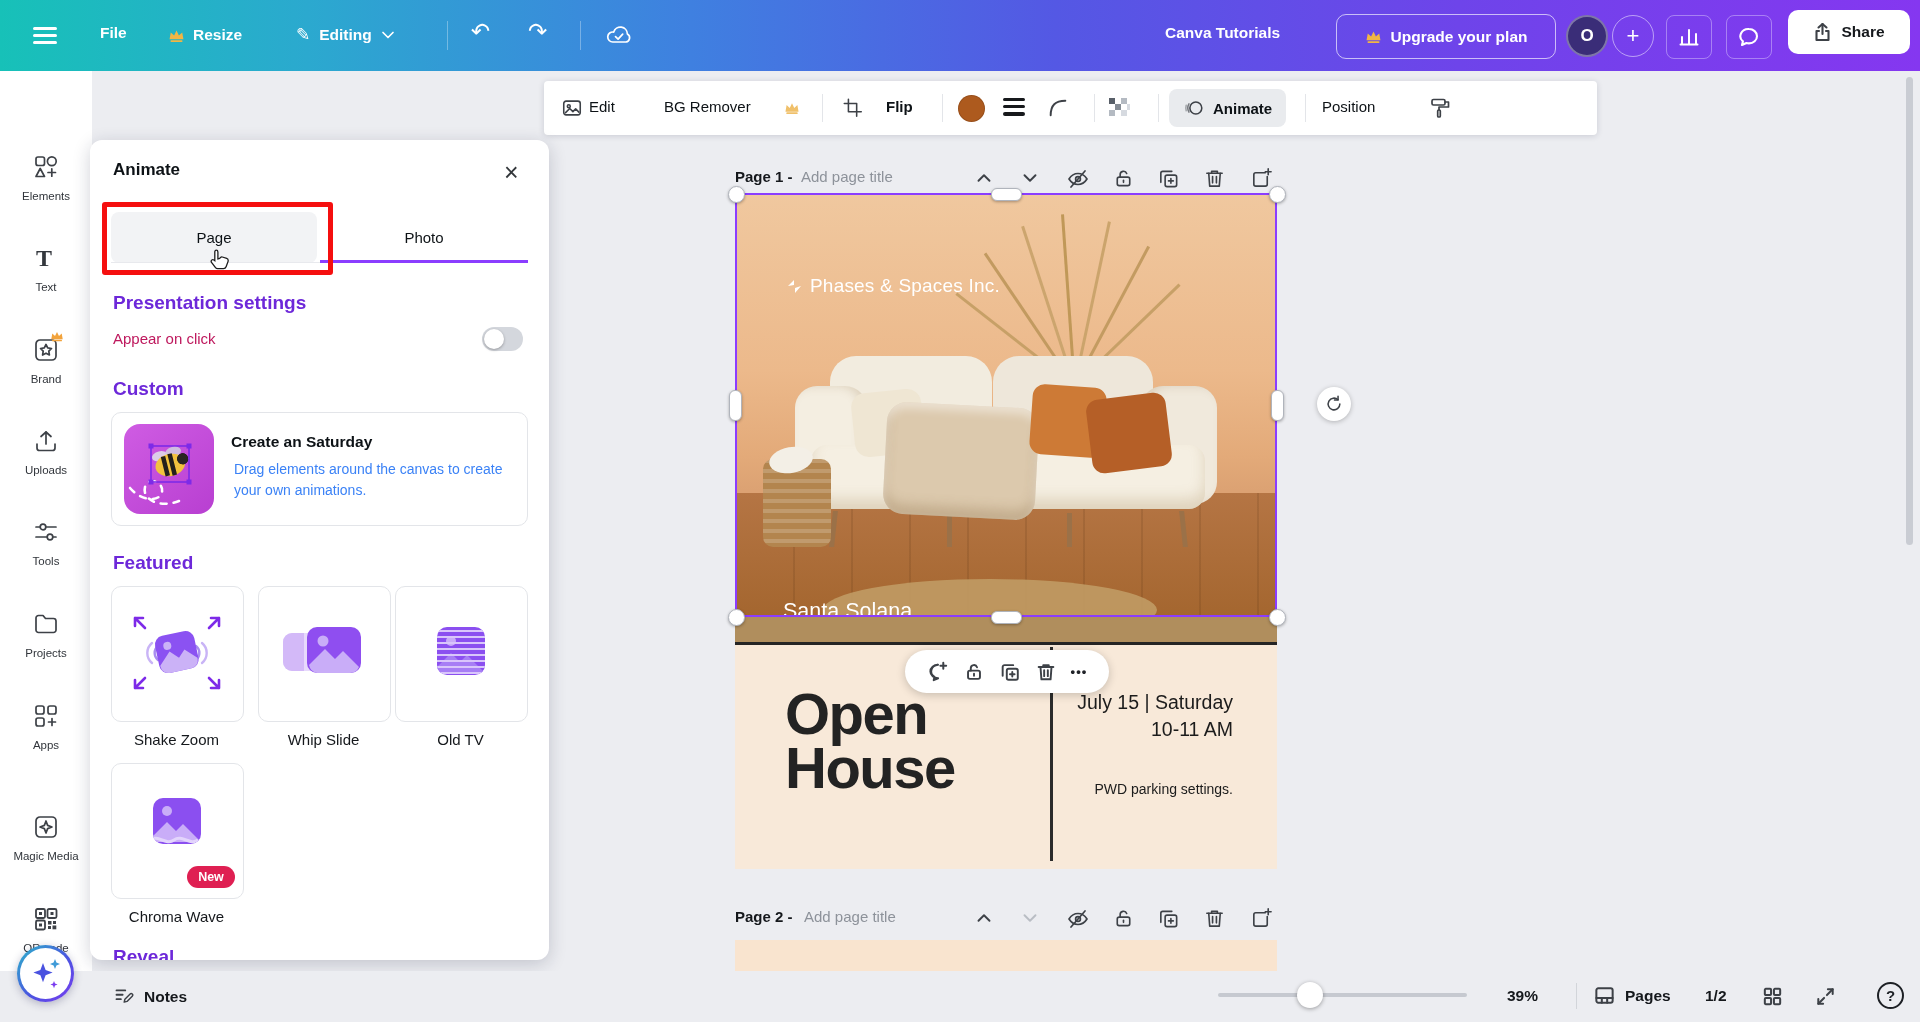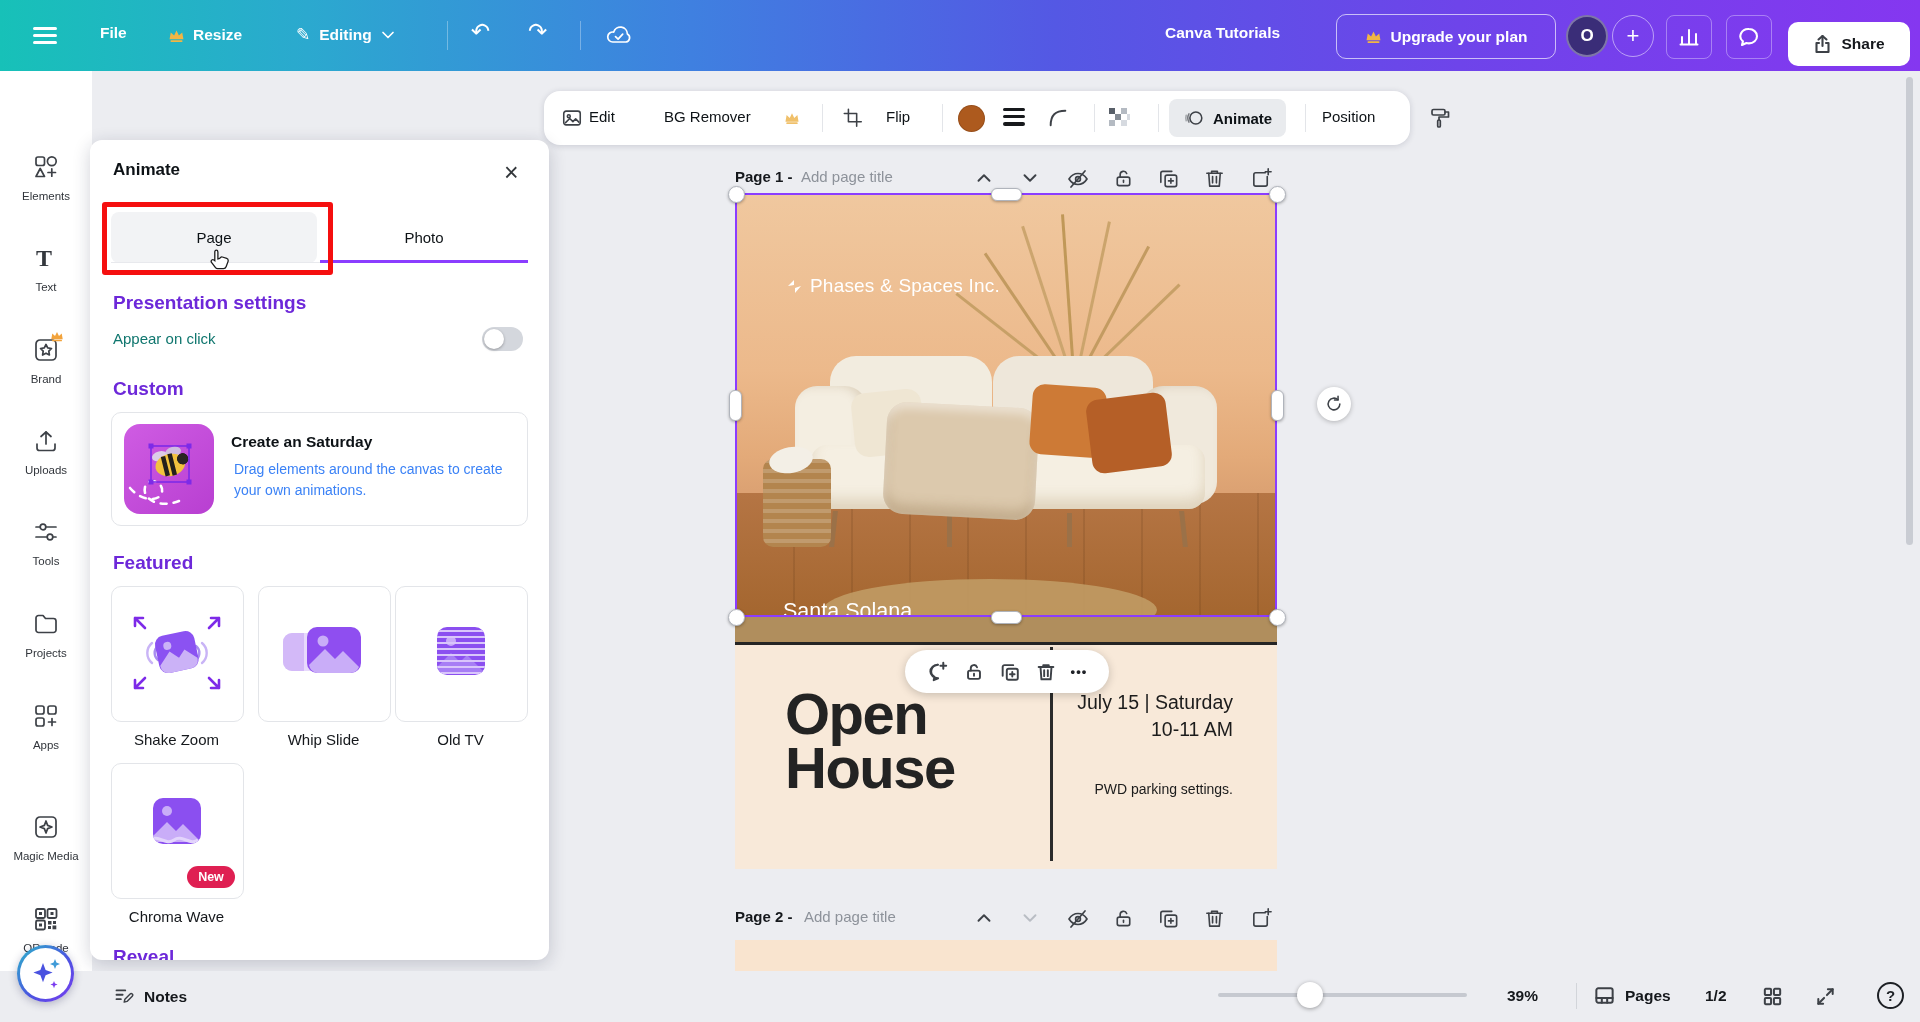--- a/index.html
+++ b/index.html
@@ -10,21 +10,21 @@
   svg.ic.w{stroke:#fff;}
   svg.ic.thick{stroke-width:2.1;}
   .vsep{width:1px;background:rgba(255,255,255,.32);}
   .tsep{width:1px;background:#e3e5e9;}
   
   #topbar{left:0;top:0;width:1920px;height:71px;background:linear-gradient(90deg,#17c1b8 0%,#2ba9cf 16%,#3f80e0 36%,#5458e4 55%,#6e44ea 76%,#8537f0 100%);}
   .tb-label{color:#fff;font-size:15.5px;font-weight:600;}
   .hbar{height:2.6px;background:#fff;border-radius:2px;margin-bottom:4.6px;width:24px;}
   .pill-btn{display:flex;align-items:center;justify-content:center;border-radius:10px;}
   
-  #toolbar{left:544px;top:91px;width:866px;height:54px;background:#fff;border-radius:16px;box-shadow:0 1px 6px rgba(25,30,60,.16);}
+  #toolbar{left:544px;top:81px;width:1053px;height:54px;background:#fff;border-radius:4px;box-shadow:0 1px 6px rgba(25,30,60,.16);}
   .tool-label{font-size:15px;color:#0d1216;font-weight:500;}
   
   .side-label{font-size:11.5px;color:#31353b;text-align:center;width:92px;left:0;}
   
   #panel{left:90px;top:140px;width:459px;height:820px;background:#fff;border-radius:12px;box-shadow:0 4px 18px rgba(25,30,60,.20);overflow:hidden;}
   .heading{font-size:19px;font-weight:700;color:#6d28d9;}
   .card{border:1px solid #e3e5e9;border-radius:10px;background:#fff;}
   .anim-name{font-size:15px;color:#15181c;text-align:center;}
   
   .page-head-label{font-size:15px;font-weight:700;color:#15181c;}
@@ -91,21 +91,21 @@
             <path d="M17 16V6"></path>
             <path d="M1.5 16.5h17"></path>
           </g>
         </svg>
     </div>
     <div class="abs pill-btn" style="left:1726px;top:15px;width:44px;height:42px;border:1px solid rgba(255,255,255,.35);border-radius:8px;">
       <svg class="ic w thick" width="22" height="20" viewBox="0 0 22 20">
           <path d="M11 2a8 7.2 0 0 1 0 14.4 9 9 0 0 1-2.6-.4L4 18l.9-3.6A8 7.2 0 0 1 11 2z"></path>
         </svg>
     </div>
-    <div class="abs pill-btn" style="left:1788px;top:22px;width:122px;height:44px;background:#fff;gap:9px;">
+    <div class="abs pill-btn" style="left:1788px;top:10px;width:122px;height:44px;background:#fff;gap:9px;">
       <svg class="ic thick" width="19" height="20" viewBox="0 0 19 20">
           <path d="M9.5 2v10"></path>
           <path d="M5.5 5.5L9.5 2l4 3.5"></path>
           <path d="M6 9H3.5v9h12V9H13"></path>
         </svg>
       <span style="font-size:15.5px;font-weight:700;color:#15181c;">Share</span>
     </div>
   </div>
 
   <div class="abs" style="left:0;top:71px;width:1920px;height:900px;background:#ecedf1;"></div>
@@ -329,21 +329,21 @@
           <path d="M2 14L3.6 5l4.3 4L11 2.6 14.1 9l4.3-4L20 14z" fill="#f0c06a"></path>
           <rect x="3.2" y="15" width="15.6" height="2.4" rx="1" fill="#f0c06a"></rect>
         </svg></div>
     <div class="abs tsep" style="left:278px;top:13px;height:28px;"></div>
     <div class="abs" style="left:298px;top:16px;">
         <svg class="ic" width="22" height="22" viewBox="0 0 24 24">
           <path d="M7 2.5v13.5h14"></path>
           <path d="M2.5 7h13.5v14"></path>
         </svg>
       </div>
-    <div class="abs tool-label txt" style="left:342px;top:17px;">Flip</div>
+    <div class="abs tool-label txt" style="left:342px;top:17px;font-weight:bold;">Flip</div>
     <div class="abs tsep" style="left:398px;top:13px;height:28px;"></div>
     <div class="abs" style="left:414px;top:14px;width:27px;height:27px;border-radius:50%;background:#ad5a1e;box-shadow:inset 0 0 0 1px rgba(0,0,0,.12);"></div>
     <div class="abs" style="left:459px;top:17px;">
       <div style="width:22px;height:3.2px;background:#17191c;border-radius:2px;margin-bottom:4px;"></div>
       <div style="width:22px;height:3.2px;background:#17191c;border-radius:2px;margin-bottom:4px;"></div>
       <div style="width:22px;height:3.2px;background:#17191c;border-radius:2px;"></div>
     </div>
     <div class="abs" style="left:503px;top:16px;">
         <svg class="ic thick" width="22" height="22" viewBox="0 0 24 24">
           <path d="M4 20C4 9 9 4 20 4"></path>
@@ -461,21 +461,21 @@
   <div id="panel" class="abs">
     <div class="abs" style="left:23px;top:20px;font-size:17px;font-weight:700;color:#0d1216;">Animate</div>
     <div class="abs" style="left:408px;top:12px;font-size:25px;color:#33373b;padding:6px;">×</div>
 
     <div class="abs" style="left:230px;top:72px;width:208px;height:51px;display:flex;align-items:center;justify-content:center;font-size:15px;color:#0d1216;font-weight:500;">Photo</div>
     <div class="abs" style="left:21px;top:72px;width:206px;height:51px;background:#f2f3f5;border-radius:8px;display:flex;align-items:center;justify-content:center;font-size:15px;color:#0d1216;font-weight:500;">Page</div>
     <div class="abs" style="left:21px;top:122px;width:209px;height:1px;background:#e8e9ed;"></div>
     <div class="abs" style="left:230px;top:120px;width:208px;height:3px;background:#8b3dff;"></div>
 
     <div class="abs heading txt" style="left:23px;top:152px;">Presentation settings</div>
-    <div class="abs txt" style="left:23px;top:190px;font-size:15px;color:#0f766e;">Appear on click</div>
+    <div class="abs txt" style="left:23px;top:190px;font-size:15px;color:#be185d;">Appear on click</div>
     <div class="abs" style="left:392px;top:187px;width:41px;height:24px;border-radius:12px;background:#d4d7dd;">
       <div class="abs" style="left:2px;top:2px;width:20px;height:20px;border-radius:50%;background:#fff;box-shadow:0 1px 3px rgba(0,0,0,.3);"></div>
     </div>
 
     <div class="abs heading txt" style="left:23px;top:238px;">Custom</div>
     <div class="abs card" style="left:21px;top:272px;width:415px;height:112px;">
       <div class="abs" style="left:12px;top:11px;width:90px;height:90px;border-radius:16px;background:linear-gradient(140deg,#cf5ce3,#b83fd1);overflow:hidden;">
         <svg width="90" height="90" viewBox="0 0 90 90">
           <path d="M6 64c12 14 30 14 32 4s-14-16-17-5 12 22 34 14" stroke="#fff" stroke-width="2.6" stroke-dasharray="6 7" fill="none" stroke-linecap="round"></path>
           <rect x="27" y="22" width="38" height="36" fill="none" stroke="#7d2ae8" stroke-width="1.6"></rect>

